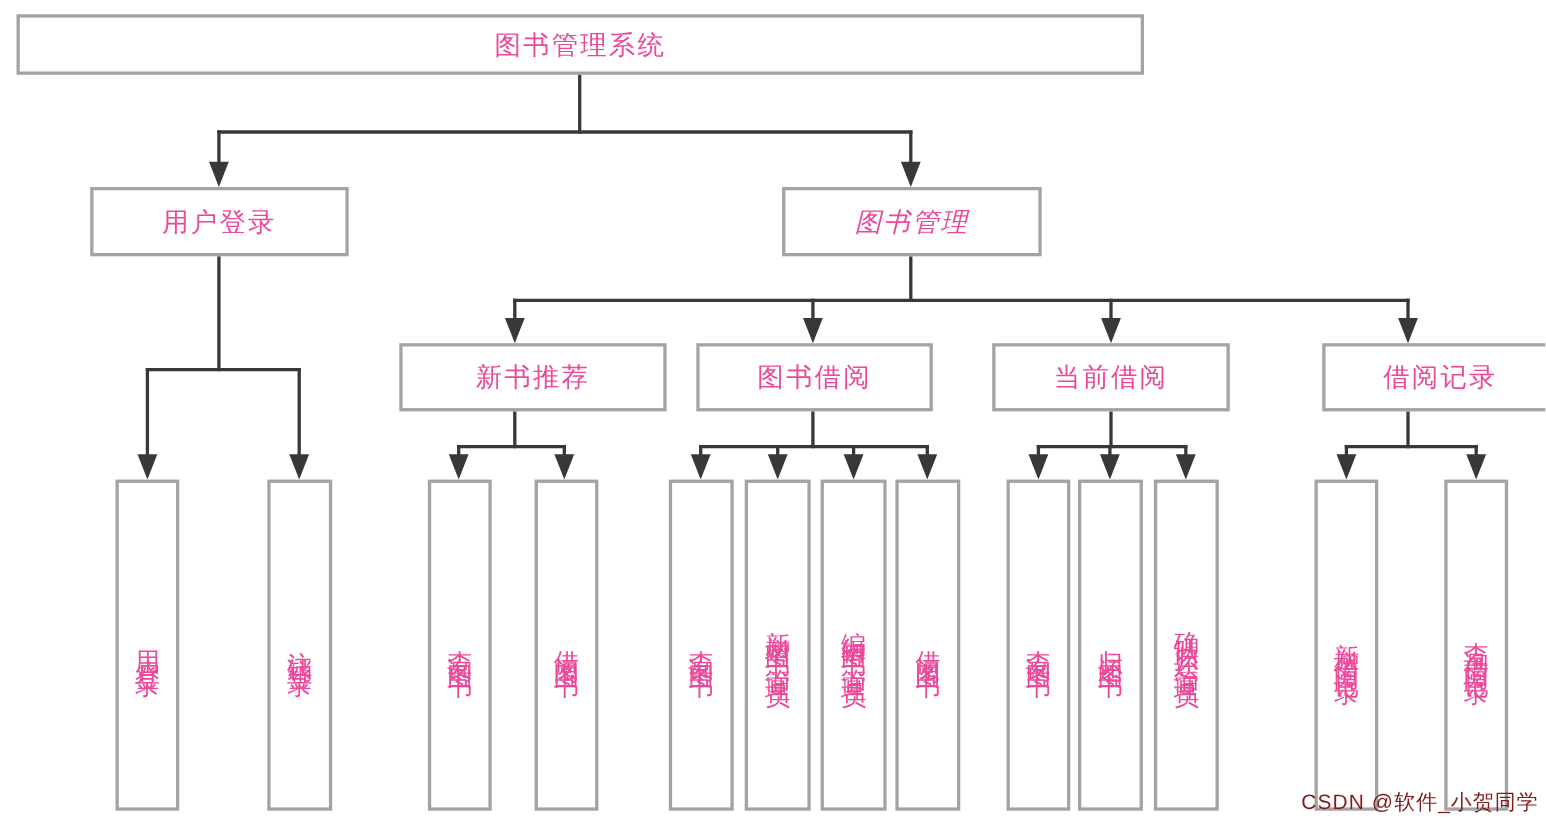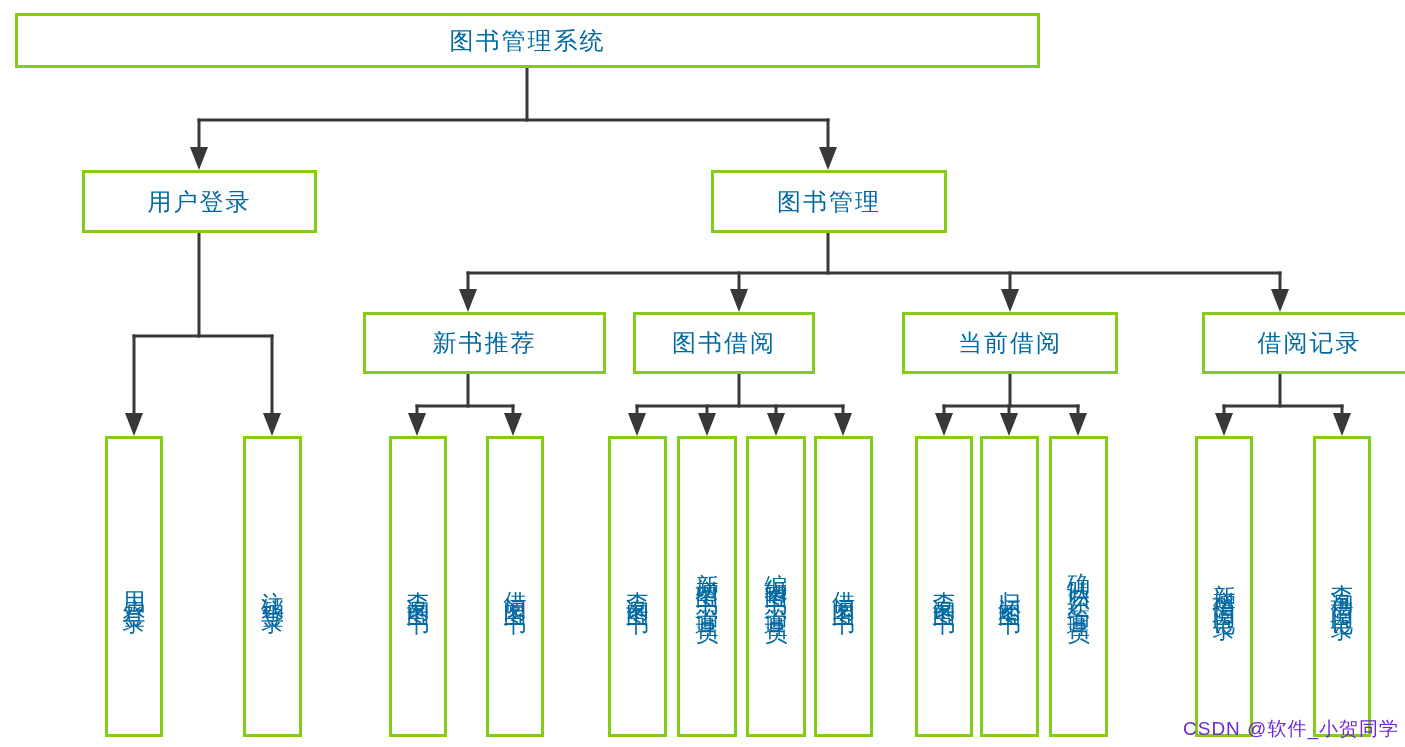--- a/index.html
+++ b/index.html
@@ -18,22 +18,22 @@
   .wires {
     position: absolute;
     left: 0;
     top: 0;
     pointer-events: none;
   }
   .node {
     position: absolute;
     box-sizing: border-box;
     background: #ffffff;
-    border: 3px solid #84cc16;
-    color: #0369a1;
+    border: 3px solid #a3a3a3;
+    color: #ec4899;
     display: flex;
     align-items: center;
     justify-content: center;
   }
   .hbox {
     font-size: 24px;
     letter-spacing: 2px;
     white-space: nowrap;
   }
   .vbox {
@@ -44,21 +44,21 @@
     font-size: 23px;
     letter-spacing: 7px;
     line-height: 1;
   }
   .watermark {
     position: absolute;
     left: 1183px;
     top: 716px;
     font-size: 19px;
     letter-spacing: 1px;
-    color: #6d28d9;
+    color: #7f1d1d;
     white-space: nowrap;
     z-index: 5;
   }
 </style>
 </head>
 <body>
 
 <div class="stage">
 
   <svg class="wires" width="1405" height="747" viewBox="0 0 1405 747">
@@ -130,28 +130,28 @@
     </g>
   </svg>
 
   <div class="node hbox" style="left:15px; top:13px; width:1025px; height:55px;">
     <span>图书管理系统</span>
   </div>
 
   <div class="node hbox" style="left:82px; top:170px; width:235px; height:63px;">
     <span>用户登录</span>
   </div>
-  <div class="node hbox" style="left:711px; top:170px; width:236px; height:63px;">
+  <div class="node hbox" style="left:711px; top:170px; width:236px; height:63px;font-style:italic;">
     <span>图书管理</span>
   </div>
 
   <div class="node hbox" style="left:363px; top:312px; width:243px; height:62px;">
     <span>新书推荐</span>
   </div>
-  <div class="node hbox" style="left:633px; top:312px; width:182px; height:62px;">
+  <div class="node hbox" style="left:633px; top:312px; width:215px; height:62px;">
     <span>图书借阅</span>
   </div>
   <div class="node hbox" style="left:902px; top:312px; width:216px; height:62px;text-align:right;">
     <span>当前借阅</span>
   </div>
   <div class="node hbox" style="left:1173px; top:312px; width:215px; height:62px;margin-left:29px;">
     <span>借阅记录</span>
   </div>
 
   <div class="node vbox" style="left:105px; width:58px;">

